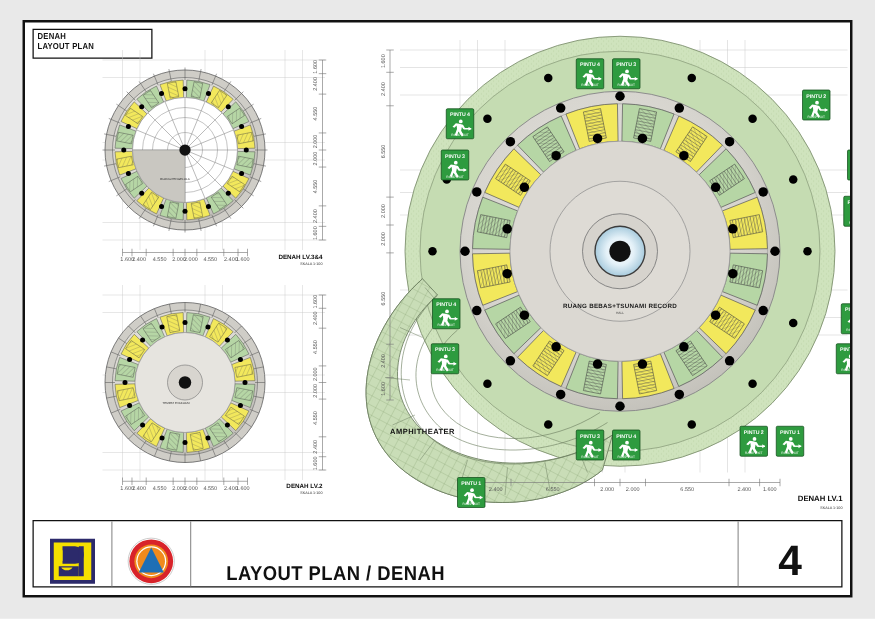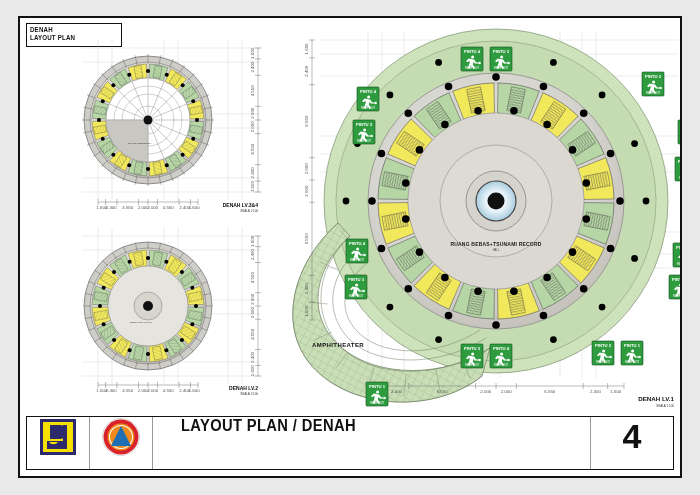--- a/index.html
+++ b/index.html
@@ -33,21 +33,21 @@
   .plantitle{font-size:6.2px;fill:#0d0d0d;font-weight:bold;font-family:"Liberation Sans", sans-serif;}
   .plantitle-s{font-size:5px;fill:#0d0d0d;font-weight:bold;font-family:"Liberation Sans", sans-serif;}
   .planscale{font-size:3px;fill:#333;font-family:"Liberation Sans", sans-serif;}
   .amph{font-size:6px;fill:#111;font-weight:bold;font-family:"Liberation Sans", sans-serif;letter-spacing:.4px;}
   .tinytxt{font-size:2.4px;fill:#333;font-family:"Liberation Sans", sans-serif;}
   
   #titleblock{
     position:absolute;left:6px;bottom:6px;width:648px;height:54px;
     border:1px solid #111;box-sizing:border-box;display:flex;background:#fff;
   }
-  .tb-cell{border-right:1px solid #999;display:flex;align-items:flex-start;justify-content:center;}
+  .tb-cell{border-right:1px solid #999;display:flex;align-items:flex-end;justify-content:center;}
   #tb-logo1{width:62px;}
   #tb-logo2{width:62px;}
   #tb-title{flex:1;justify-content:flex-start;padding-left:28px;}
   #tb-page{width:82px;border-right:none;}
   #tb-title span{
     font-size:16px;font-weight:bold;color:#111;letter-spacing:.4px;
     font-family:"Liberation Sans", sans-serif;
     transform:scaleX(.92);transform-origin:left center;display:inline-block;
   }
   #tb-page span{font-size:34px;font-weight:bold;color:#111;font-family:"Liberation Sans", sans-serif;}

